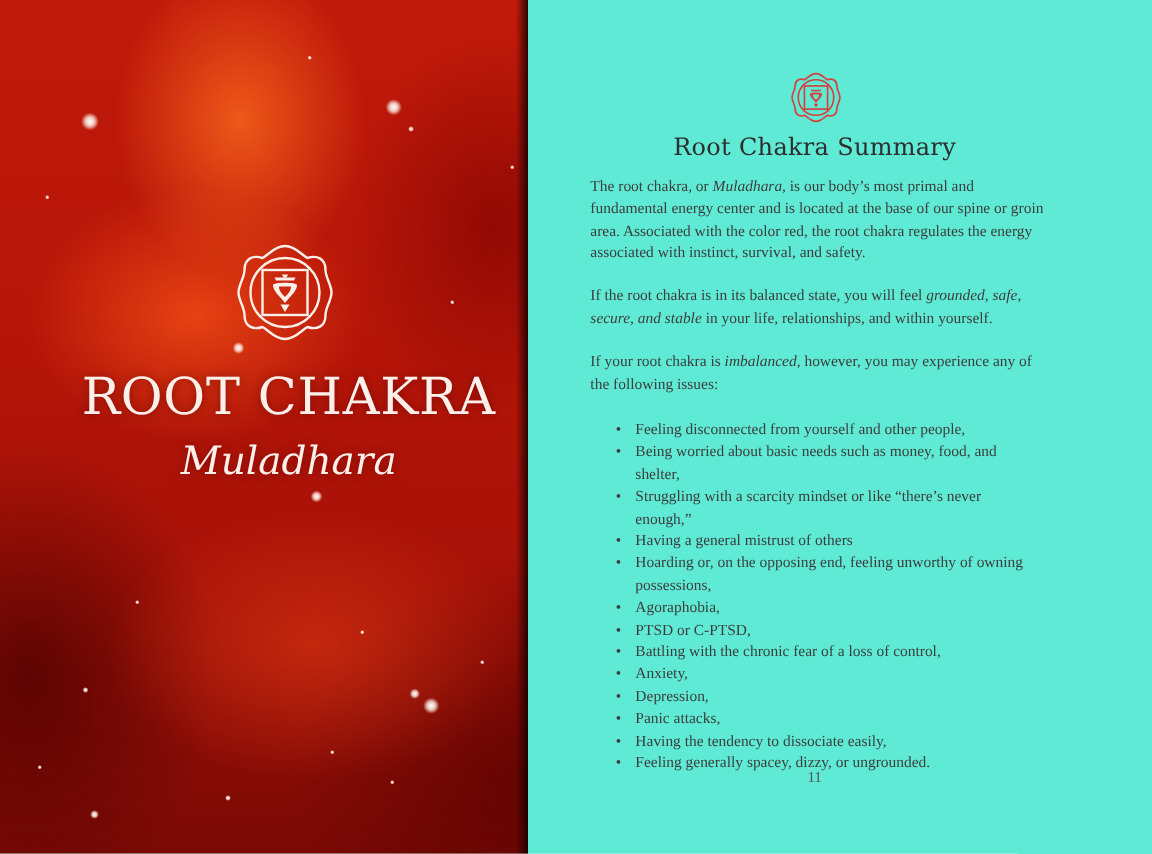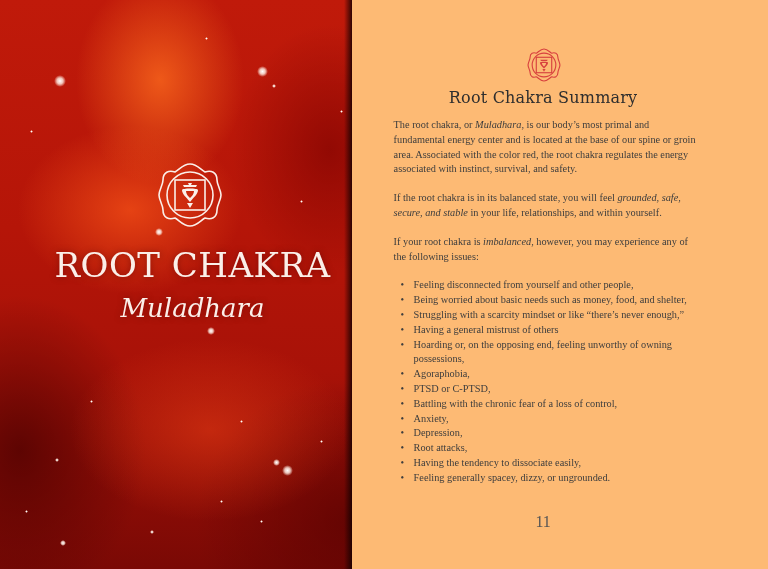--- a/index.html
+++ b/index.html
@@ -51,45 +51,45 @@
       font-style: italic;
       font-size: 26px;
       color: #fbefe9;
       text-shadow: 0 0 6px rgba(80,0,0,0.5);
     }
 
     
     .page {
       position: relative;
       width: 456px; height: 569px;
-      background: #fdba74;
+      background: #5eead4;
       font-family: "Liberation Serif", serif;
       color: #3d3d3d;
     }
     .page-icon { position: absolute; left: 174px; top: 47px; width: 36px; height: 36px; }
     .page-title {
       position: absolute; left: 0; width: 383px; top: 88px;
       text-align: center;
       font-family: "DejaVu Serif", serif;
       font-size: 16px; color: #2e2e2e; letter-spacing: 0.2px;
     }
     .body-text {
       position: absolute; left: 39px; width: 312px; top: 118px;
       font-size: 10.3px; line-height: 14.8px;
     }
     .body-text p { margin: 0 0 14px 3px; }
     .body-text em { font-style: italic; }
-    .issues { margin: 6px; padding: 0 0 0 17px; list-style: none; }
+    .issues { margin: 16px; padding: 0 0 0 17px; list-style: none; }
     .issues li { position: relative; }
     .issues li::before {
       content: "\2022"; position: absolute; left: -13px; top: 0; color: #3d3d3d;
     }
     .page-number {
       position: absolute; left: 0; width: 383px; top: 513px;
-      text-align: center; font-size: 16px; color: #555;
+      text-align: center; font-size: 10px; color: #555;
     }
   </style>
 </head>
 <body>
 
 <div class="spread">
 
   <div class="cover">
     <div class="star" style="left:54px;top:75px;width:12px;height:12px;"></div>
     <div class="star" style="left:257px;top:66px;width:11px;height:11px;"></div>
@@ -157,21 +157,21 @@
         <li>Feeling disconnected from yourself and other people,</li>
         <li>Being worried about basic needs such as money, food, and shelter,</li>
         <li>Struggling with a scarcity mindset or like “there’s never enough,”</li>
         <li>Having a general mistrust of others</li>
         <li>Hoarding or, on the opposing end, feeling unworthy of owning possessions,</li>
         <li>Agoraphobia,</li>
         <li>PTSD or C-PTSD,</li>
         <li>Battling with the chronic fear of a loss of control,</li>
         <li>Anxiety,</li>
         <li>Depression,</li>
-        <li>Root attacks,</li>
+        <li>Panic attacks,</li>
         <li>Having the tendency to dissociate easily,</li>
         <li>Feeling generally spacey, dizzy, or ungrounded.</li>
       </ul>
     </div>
 
     <div class="page-number">11</div>
   </div>
 </div>
 
 </body></html>

